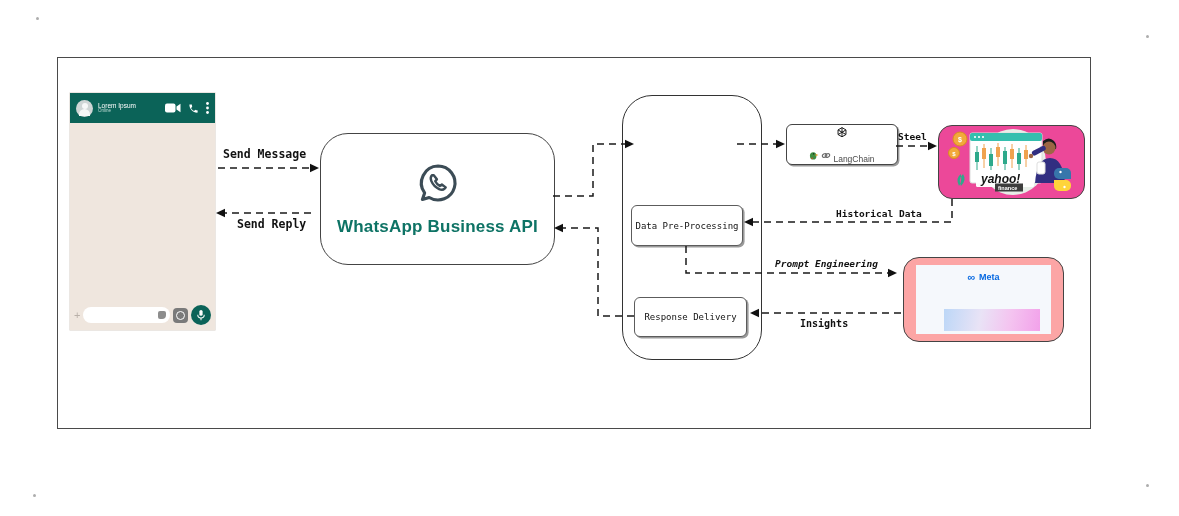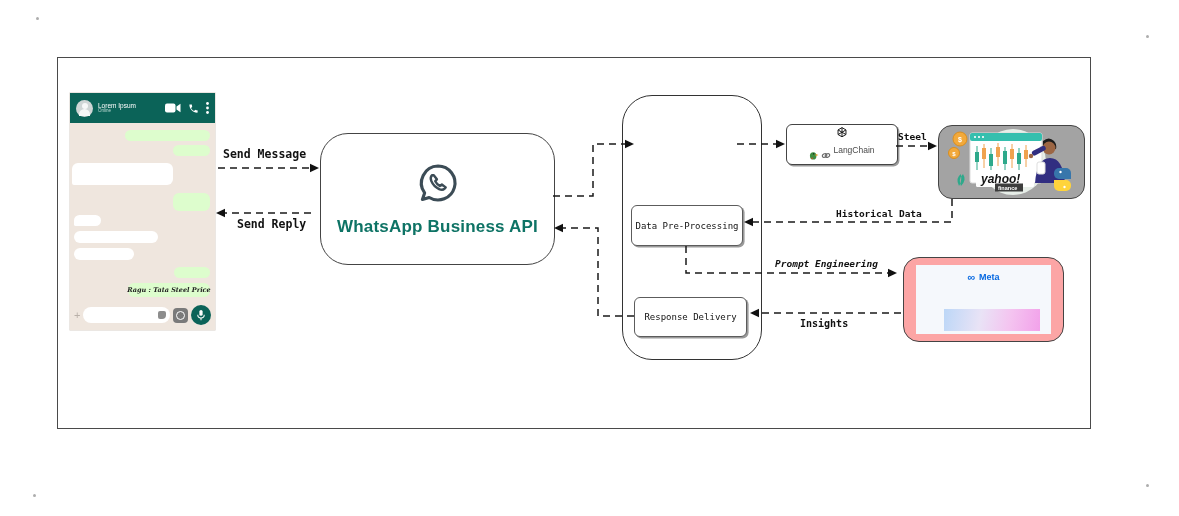--- a/index.html
+++ b/index.html
@@ -61,25 +61,25 @@
         box-shadow:1.6px 1.6px 0 #9a9a9a;display:flex;align-items:center;justify-content:center;
         font-size:9px;color:#111;white-space:nowrap;}
   .p-userquery{left:635px;top:127px;width:102px;height:34px;}
   .p-datapre{left:631px;top:205px;width:110px;height:39px;}
   .p-response{left:634px;top:297px;width:111px;height:38px;}
 
   
   .lc-box{position:absolute;left:786px;top:124px;width:110px;height:39px;background:#fff;
           border:1.3px solid #444;border-radius:6px;box-shadow:1.4px 1.4px 0 #9a9a9a;
           display:flex;flex-direction:column;align-items:center;justify-content:center;gap:1px;}
-  .lc-row{display:flex;align-items:flex-start;gap:2px;}
+  .lc-row{display:flex;align-items:flex-end;gap:2px;}
   .lc-text{font-family:"Liberation Sans",sans-serif;font-size:8.5px;color:#4a4a4a;}
 
   
-  .yf-box{position:absolute;left:938px;top:125px;width:145px;height:72px;background:#a3a3a3;
+  .yf-box{position:absolute;left:938px;top:125px;width:145px;height:72px;background:#ec4899;
           border:1.6px solid #444;border-radius:14px;overflow:hidden;}
 
   
   .ll-box{position:absolute;left:903px;top:257px;width:159px;height:83px;background:#fca5a5;
           border:1.6px solid #444;border-radius:16px;}
   .ll-inner{position:absolute;left:12px;top:7px;right:12px;bottom:7px;background:#F5F8FC;overflow:hidden;}
   .meta-logo{position:absolute;top:6px;width:100%;text-align:center;
              font-family:"Liberation Sans",sans-serif;font-weight:bold;font-size:9px;color:#0668E1;}
   .meta-logo .inf{font-size:11px;vertical-align:-1px;letter-spacing:1px;}
   .ll-grad{position:absolute;left:28px;top:44px;width:96px;height:22px;
@@ -133,33 +133,20 @@
         <span>
           <svg width="3" height="12" viewBox="0 0 3 12">
               <circle cx="1.5" cy="1.5" r="1.4" fill="#fff"></circle>
               <circle cx="1.5" cy="6" r="1.4" fill="#fff"></circle>
               <circle cx="1.5" cy="10.5" r="1.4" fill="#fff"></circle>
             </svg>
         </span>
       </div>
     </div>
 
-    <div class="chat">
-      <div class="bubble out b-a"></div>
-      <div class="bubble out b-b"></div>
-      <div class="bubble in  b-c"></div>
-      <div class="bubble out b-d"></div>
-      <div class="bubble in  b-e"></div>
-      <div class="bubble in  b-f"></div>
-      <div class="bubble in  b-g"></div>
-      <div class="bubble out b-h"></div>
-      <div class="bubble out b-i">
-        <span>Ragu : Tata Steel Price</span>
-      </div>
-    </div>
 
     <div class="ph-inputbar">
       <span class="plus">+</span>
       <div class="ph-input">
         <span class="sticker-ico"></span>
       </div>
       <div class="cam-btn">
           <i></i>
         </div>
       <div class="mic-btn">

